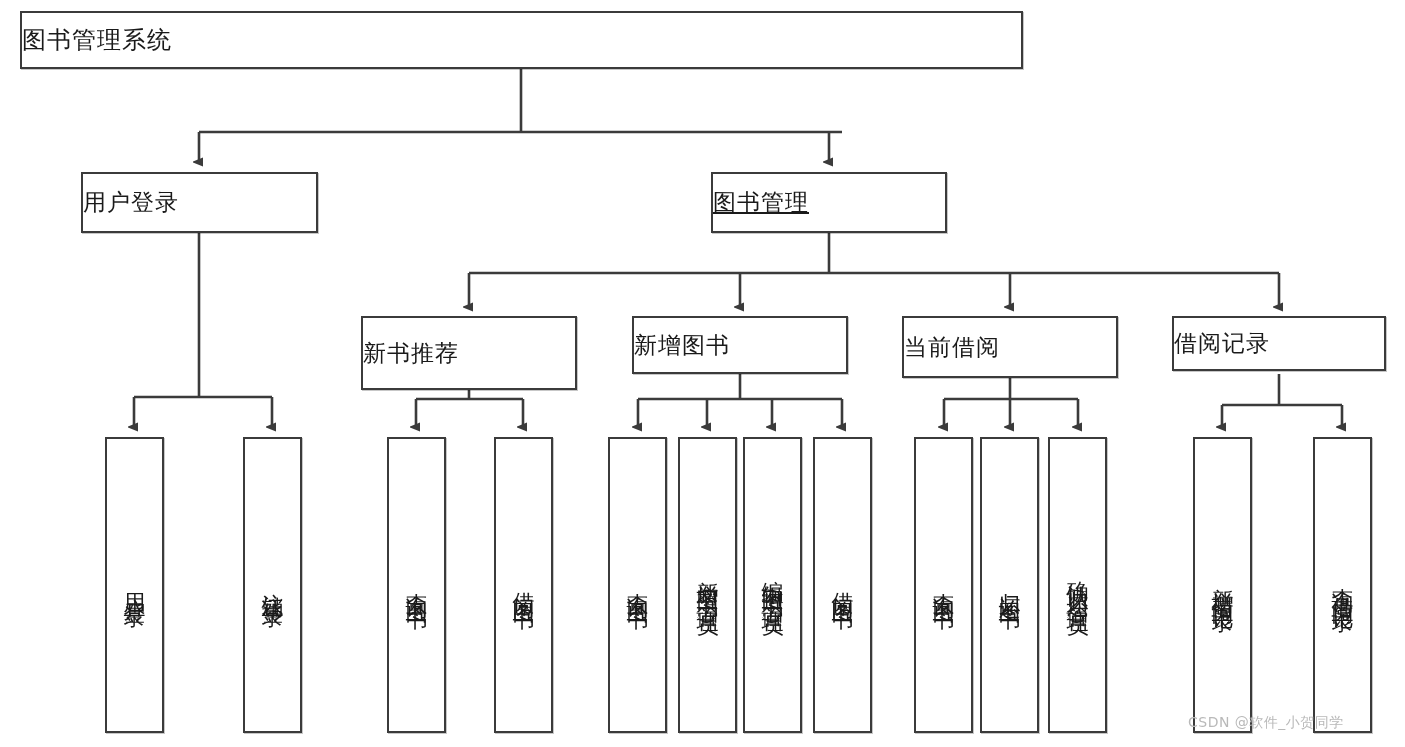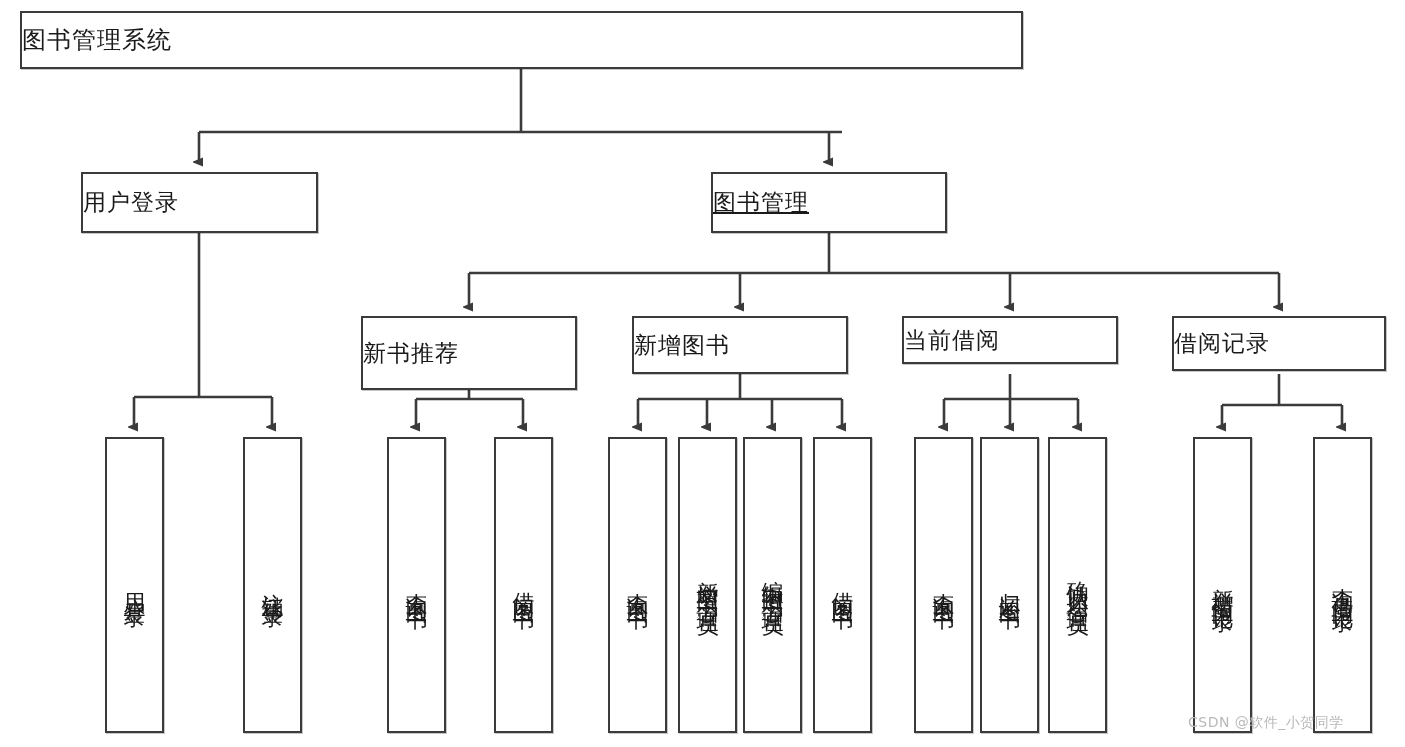--- a/index.html
+++ b/index.html
@@ -137,21 +137,21 @@
   <div class="node h" style="left:711px; top:172px; width:236px; height:61px;text-decoration:underline;">
     <span class="label">图书管理</span>
   </div>
 
   <div class="node h" style="left:361px; top:316px; width:216px; height:74px;">
     <span class="label">新书推荐</span>
   </div>
   <div class="node h" style="left:632px; top:316px; width:216px; height:58px;">
     <span class="label">新增图书</span>
   </div>
-  <div class="node h" style="left:902px; top:316px; width:216px; height:48px;">
+  <div class="node h" style="left:902px; top:316px; width:216px; height:62px;">
     <span class="label">当前借阅</span>
   </div>
   <div class="node h" style="left:1172px; top:316px; width:214px; height:55px;">
     <span class="label">借阅记录</span>
   </div>
 
   <div class="node v" style="left:105px; top:437px; width:59px; height:296px;">
     <span class="label">用户登录</span>
   </div>
   <div class="node v" style="left:243px; top:437px; width:59px; height:296px;">

